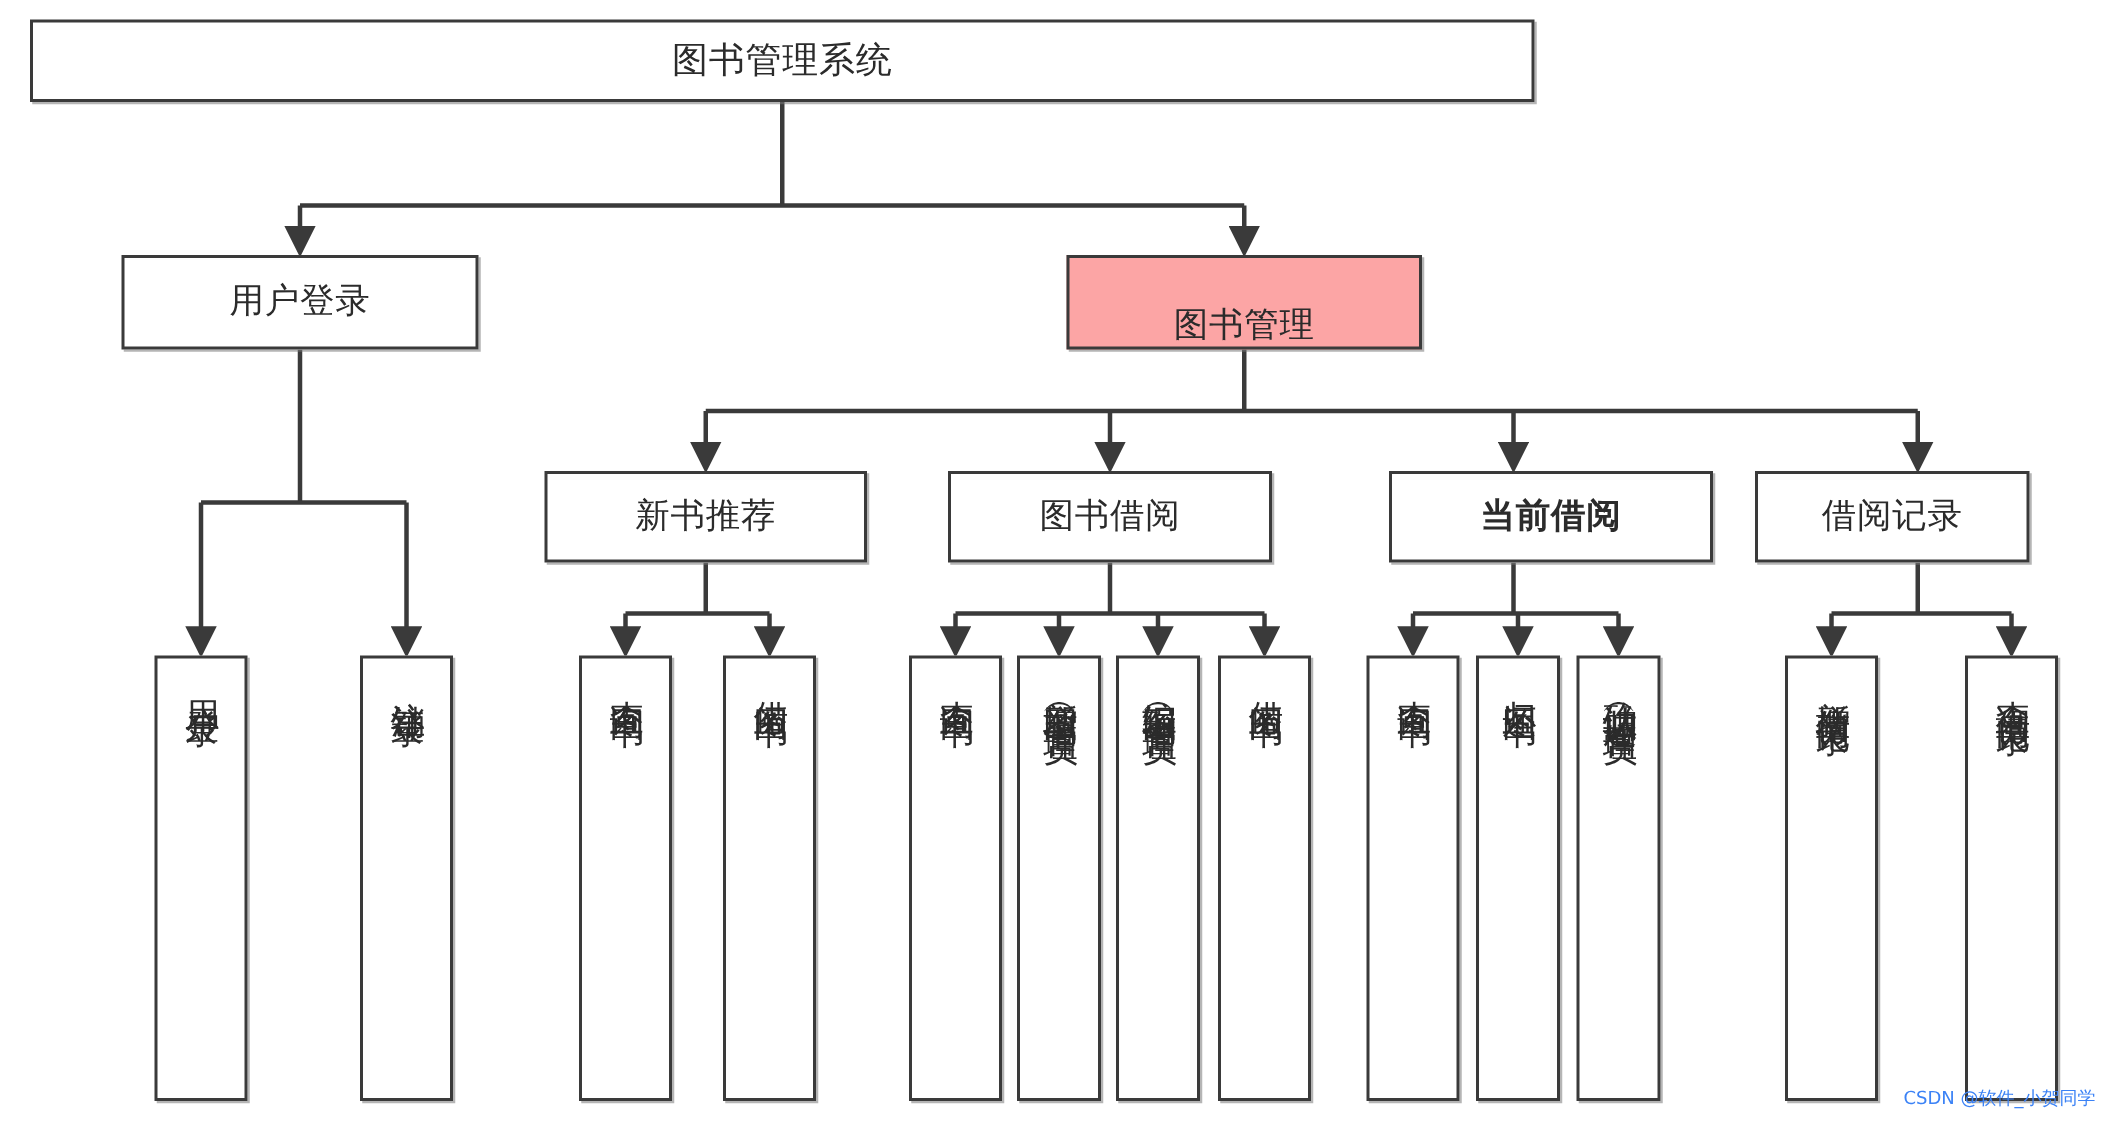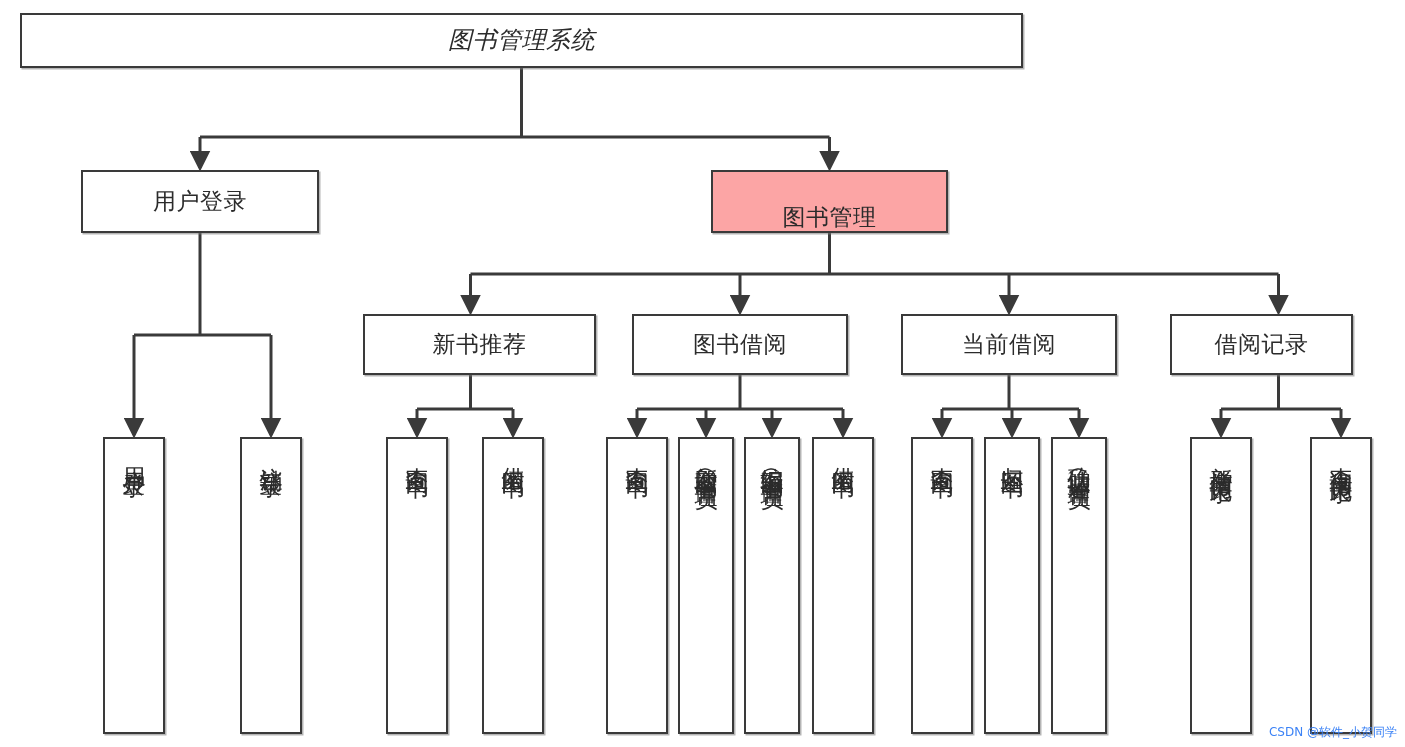--- a/index.html
+++ b/index.html
@@ -111,38 +111,38 @@
         <line x1="942" y1="409" x2="942" y2="435" stroke="#3a3a3a" stroke-width="3" marker-end="url(#arrow)"></line>
         <line x1="1012" y1="409" x2="1012" y2="435" stroke="#3a3a3a" stroke-width="3" marker-end="url(#arrow)"></line>
         <line x1="1079" y1="409" x2="1079" y2="435" stroke="#3a3a3a" stroke-width="3" marker-end="url(#arrow)"></line>
         <line x1="1278.5" y1="375" x2="1278.5" y2="409" stroke="#3a3a3a" stroke-width="3"></line>
         <line x1="1221" y1="409" x2="1341" y2="409" stroke="#3a3a3a" stroke-width="3"></line>
         <line x1="1221" y1="409" x2="1221" y2="435" stroke="#3a3a3a" stroke-width="3" marker-end="url(#arrow)"></line>
         <line x1="1341" y1="409" x2="1341" y2="435" stroke="#3a3a3a" stroke-width="3" marker-end="url(#arrow)"></line>
       </g>
   </svg>
 
-  <div class="node horiz root" style="left: 20px; top: 13px; width: 1003px; height: 55px; border-color: rgb(58, 58, 58); background: rgb(255, 255, 255); color: rgb(43, 43, 43); font-style: italic;">
+  <div class="node horiz root" style="left: 20px; top: 13px; width: 1003px; height: 55px; border-color: rgb(58, 58, 58); background: rgb(255, 255, 255); color: rgb(43, 43, 43);">
     <span class="label">图书管理系统</span>
   </div>
 
   <div class="node horiz" style="left: 81px; top: 170px; width: 238px; height: 63px; border-color: rgb(58, 58, 58); background: rgb(255, 255, 255); color: rgb(43, 43, 43);">
     <span class="label">用户登录</span>
   </div>
   <div class="node horiz" style="left: 711px; top: 170px; width: 237px; height: 63px; border-color: rgb(58, 58, 58); background: #fca5a5; color: rgb(43, 43, 43); align-items: flex-end;">
     <span class="label">图书管理</span>
   </div>
 
-  <div class="node horiz" style="left: 363px; top: 314px; width: 233px; height: 61px; border-color: rgb(58, 58, 58); background: rgb(255, 255, 255); color: rgb(43, 43, 43);">
+  <div class="node horiz" style="left: 363px; top: 314px; width: 215px; height: 61px; border-color: rgb(58, 58, 58); background: rgb(255, 255, 255); color: rgb(43, 43, 43);">
     <span class="label">新书推荐</span>
   </div>
   <div class="node horiz" style="left: 632px; top: 314px; width: 216px; height: 61px; border-color: rgb(58, 58, 58); background: rgb(255, 255, 255); color: rgb(43, 43, 43); align-items: center;">
     <span class="label">图书借阅</span>
   </div>
-  <div class="node horiz" style="left: 901px; top: 314px; width: 216px; height: 61px; border-color: rgb(58, 58, 58); background: rgb(255, 255, 255); color: rgb(43, 43, 43);">
+  <div class="node horiz" style="left: 926px; top: 314px; width: 216px; height: 61px; border-color: rgb(58, 58, 58); background: rgb(255, 255, 255); color: rgb(43, 43, 43); font-weight: bold;">
     <span class="label">当前借阅</span>
   </div>
   <div class="node horiz" style="left: 1170px; top: 314px; width: 183px; height: 61px; border-color: rgb(58, 58, 58); background: rgb(255, 255, 255); color: rgb(43, 43, 43);">
     <span class="label">借阅记录</span>
   </div>
 
   <div class="node vert" style="left: 103px; top: 437px; width: 62px; height: 297px; border-color: rgb(58, 58, 58); background: rgb(255, 255, 255); color: rgb(43, 43, 43);">
     <span class="label">用户登录</span>
   </div>
   <div class="node vert" style="left: 240px; top: 437px; width: 62px; height: 297px; border-color: rgb(58, 58, 58); background: rgb(255, 255, 255); color: rgb(43, 43, 43);">

